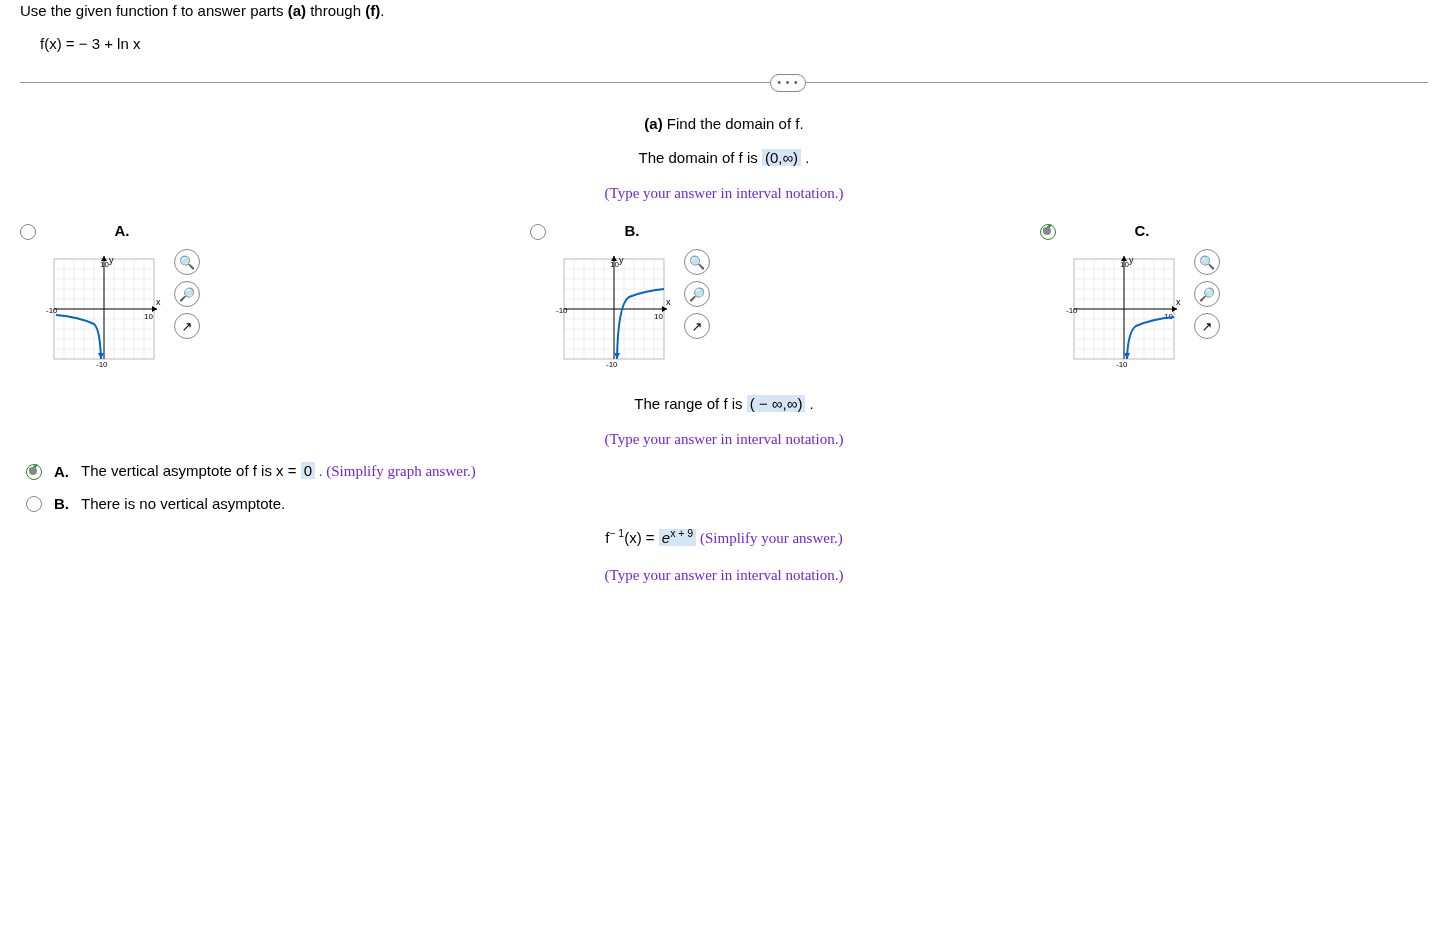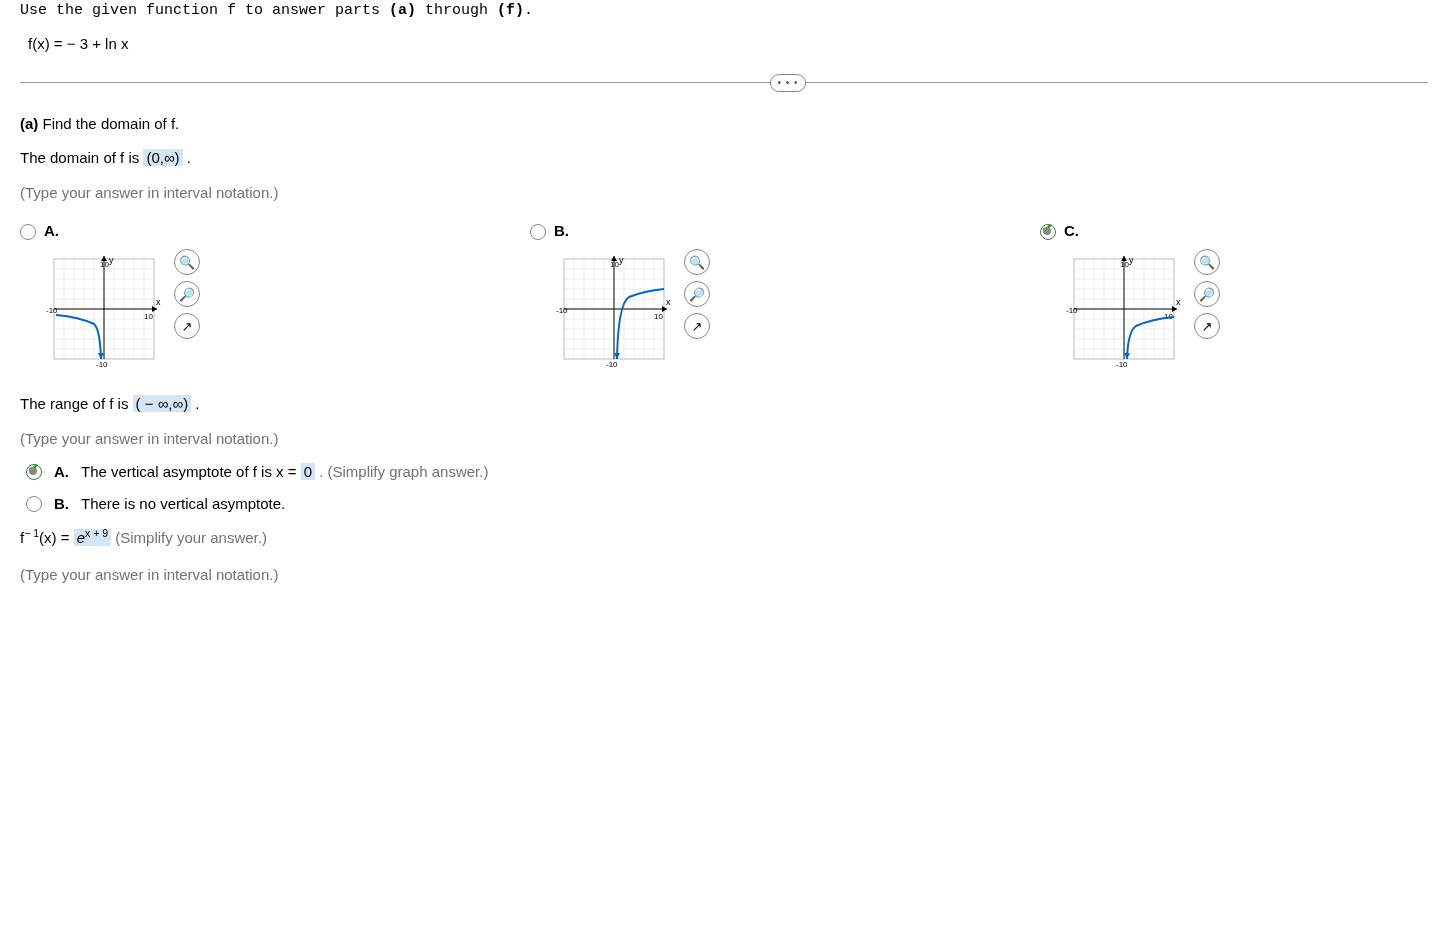--- a/index.html
+++ b/index.html
@@ -3,22 +3,22 @@
 <meta charset="utf-8">
 <style>
   * { box-sizing: border-box; margin: 0; padding: 0; }
   body {
     font-family: Arial, Helvetica, sans-serif;
     font-size: 15px;
     color: #000;
     padding: 0 20px 20px 20px;
     width: 1448px;
   }
-  .question-intro { margin-bottom: 16px; font-family: Liberation Mono, monospace; }
-  .function-def { margin-left: 8px; margin-bottom: 30px; }
+  .question-intro { margin-bottom: 16px; }
+  .function-def { margin-left: 20px; margin-bottom: 30px; }
   .divider-row {
     position: relative;
     border-top: 1px solid #999;
     margin: 0 0 30px 0;
   }
   .more-btn {
     position: absolute;
     left: 750px;
     top: -9px;
     width: 36px;
@@ -27,24 +27,24 @@
     border-radius: 10px;
     background: #fff;
     display: flex;
     align-items: center;
     justify-content: center;
     font-size: 10px;
     letter-spacing: 1px;
     color: #555;
     cursor: pointer;
   }
-  .part { margin-bottom: 14px; }
+  .part { margin-bottom: 14px; text-align: center; }
   .line { margin-bottom: 12px; line-height: 1.5; }
   .bold { font-weight: bold; }
-  .hint { color: #737373; }
+  .hint { color: #6d28d9; font-family: Liberation Serif, serif; }
   .highlight { background: #d6e5f3; padding: 0 3px; }
   .radio-row {
     display: flex;
     gap: 330px;
     margin: 18px 0 24px 0;
   }
   .radio-option {
     display: flex;
     align-items: flex-start;
     gap: 8px;

